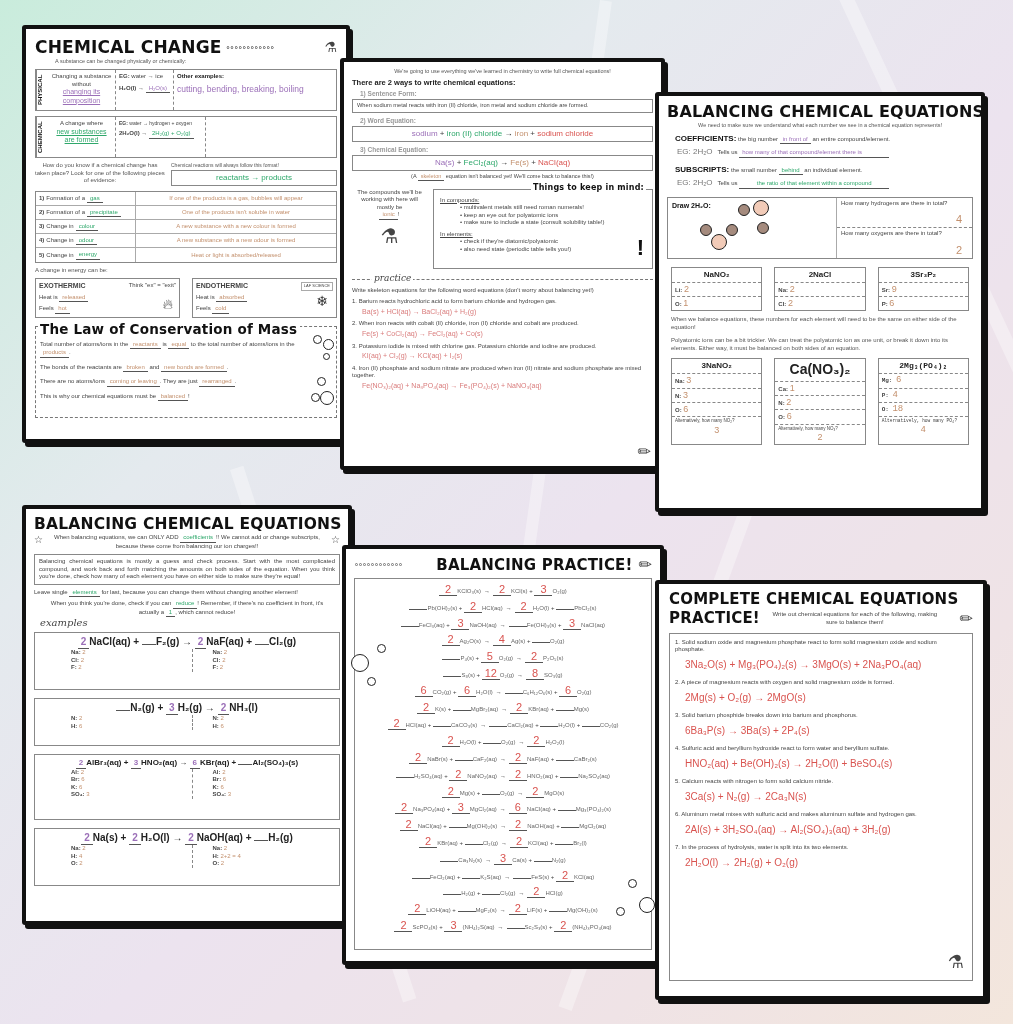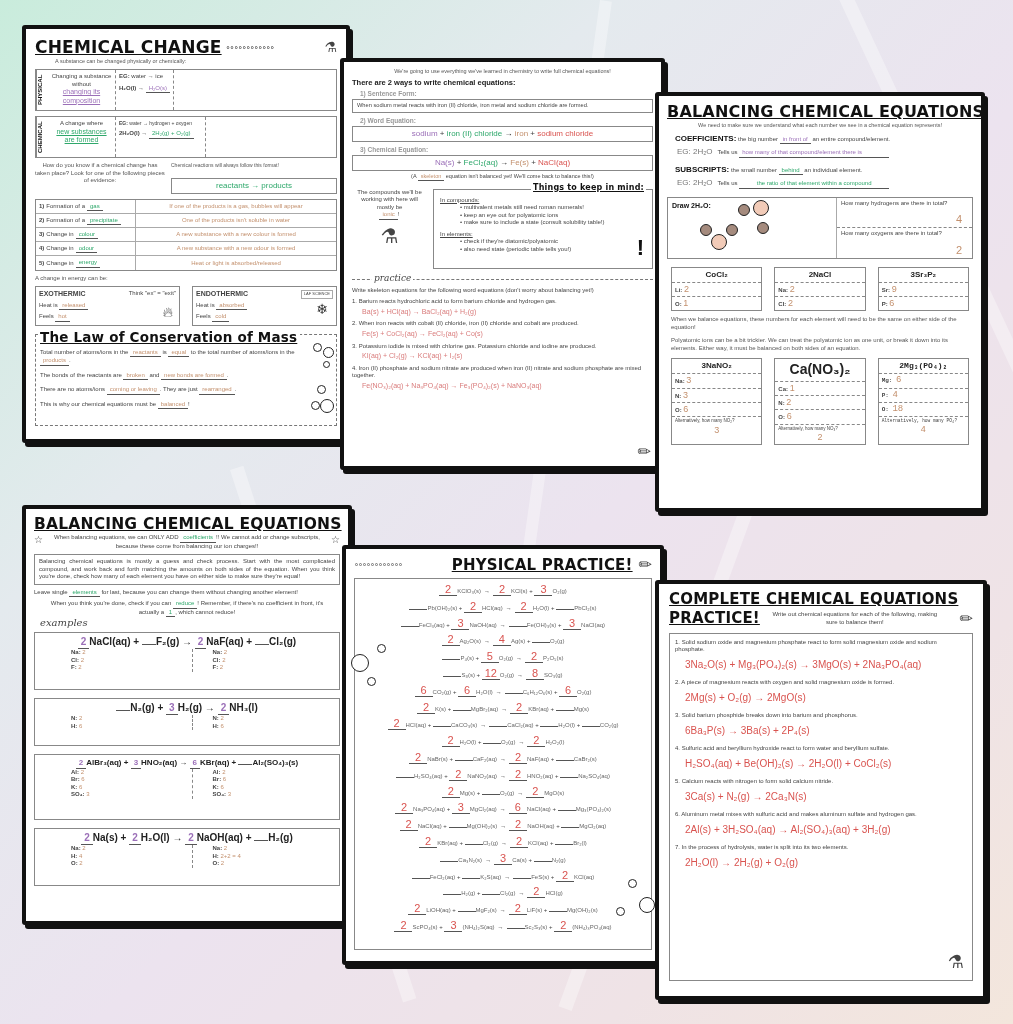--- a/index.html
+++ b/index.html
@@ -20,21 +20,20 @@
     overflow: hidden;
     font-size: 6px;
     line-height: 1.25;
   }
   .title {
     font-family: "DejaVu Sans", sans-serif;
     font-weight: 900;
     color: #111;
     letter-spacing: 0.2px;
     white-space: nowrap;
-    text-decoration: underline;
   }
   .sub { text-align: center; color: #555; font-size: 5.5px; }
   .purple { color: #9b6fb8; }
   .green { color: #2ea86b; text-align: center; }
   .tan { color: #c3906d; }
   .red { color: #d9534f; }
   .pink { color: #d97b7b; }
   .box { border: 1px solid #888; }
   .dash { border-style: dashed; }
   .u { border-bottom: 1px solid #555; display: inline-block; padding: 0 3px; }
@@ -63,39 +62,43 @@
   <div class="box row" style="margin-top:4px;height:42px;">
     <div style="width:12px;border-right:1px solid #888;writing-mode:vertical-rl;transform:rotate(180deg);font-weight:bold;font-size:6px;text-align:center;color:#111;">PHYSICAL</div>
     <div style="width:68px;text-align:center;padding:3px;border-right:1px dashed #888;">
       <div>Changing a substance without</div>
       <div class="purple" style="text-decoration:underline;font-size:7px;">changing its composition</div>
     </div>
     <div style="width:58px;padding:3px;border-right:1px dashed #888;">
       <div><b>EG:</b> <span>water → ice</span></div>
       <div style="margin-top:4px;"><b>H₂O(l) →</b> <span class="purple u">H₂O(s)</span></div>
     </div>
+    <div style="flex:1;padding:3px;">
+      <div class="b">Other examples:</div>
+      <div class="purple" style="font-size:8.5px;margin-top:3px;">cutting, bending, breaking, boiling</div>
+    </div>
   </div>
 
   <div class="box row" style="margin-top:5px;height:42px;">
     <div style="width:12px;border-right:1px solid #888;writing-mode:vertical-rl;transform:rotate(180deg);font-weight:bold;font-size:6px;text-align:center;color:#111;">CHEMICAL</div>
     <div style="width:68px;text-align:center;padding:3px;border-right:1px dashed #888;">
       <div>A change where</div>
       <div class="green" style="text-decoration:underline;font-size:7px;">new substances are formed</div>
     </div>
     <div style="width:90px;padding:3px;border-right:1px dashed #888;">
       <div class="small"><b>EG:</b> <span>water → hydrogen + oxygen</span></div>
       <div style="margin-top:4px;"><b>2H₂O(l) →</b> <span class="green u">2H₂(g) + O₂(g)</span></div>
     </div>
   </div>
 
   <div class="row" style="margin-top:4px;gap:6px;">
     <div style="width:130px;text-align:center;color:#555;">How do you know if a chemical change has taken place? Look for one of the following pieces of evidence:</div>
     <div style="flex:1;">
       <div class="small" style="color:#555;">Chemical reactions will always follow this format!</div>
-      <div class="box green center" style="font-size:8px;padding:2px;margin-top:10px;">reactants → products</div>
+      <div class="box green center" style="font-size:8px;padding:2px;margin-top:2px;">reactants → products</div>
     </div>
   </div>
 
   <div class="box" style="margin-top:5px;">
     <div class="row" style="border-bottom:1px solid #aaa;height:14px;align-items:center;">
       <div style="width:100px;padding-left:3px;border-right:1px solid #aaa;height:100%;display:flex;align-items:center;gap:2px;">
           <b>1)</b>
           <span>Formation of a</span>
           <span class="green u">gas</span>
         </div>
@@ -261,21 +264,21 @@
       </div>
       <div style="height:50%;padding:2px 4px;position:relative;">
         <div>How many oxygens are there in total?</div>
         <div class="tan" style="position:absolute;right:10px;bottom:0;font-size:11px;">2</div>
       </div>
     </div>
   </div>
 
   <div class="row" style="gap:12px;margin-top:8px;padding:0 4px;">
     <div class="box" style="flex:1;">
-      <div class="center b" style="font-size:8px;border-bottom:1px dashed #888;padding:2px;">CoCl₂</div>
+      <div class="center b" style="font-size:8px;border-bottom:1px dashed #888;padding:2px;">NaNO₂</div>
       <div style="border-bottom:1px dashed #888;padding:1px 3px;"><b>Li:</b> <span class="tan" style="font-size:9px;">2</span></div>
       <div style="padding:1px 3px;"><b>O:</b> <span class="tan" style="font-size:9px;">1</span></div>
     </div>
     <div class="box" style="flex:1;">
       <div class="center b" style="font-size:8px;border-bottom:1px dashed #888;padding:2px;">2NaCl</div>
       <div style="border-bottom:1px dashed #888;padding:1px 3px;"><b>Na:</b> <span class="tan" style="font-size:9px;">2</span></div>
       <div style="padding:1px 3px;"><b>Cl:</b> <span class="tan" style="font-size:9px;">2</span></div>
     </div>
     <div class="box" style="flex:1;">
       <div class="center b" style="font-size:8px;border-bottom:1px dashed #888;padding:2px;">3Sr₃P₂</div>
@@ -396,21 +399,21 @@
         <div><b>H:</b> <span class="tan">2+2 = 4</span></div>
         <div><b>O:</b> <span class="tan">2</span></div>
       </div>
     </div>
   </div>
 </div>
 
 <div class="sheet" style="left:342px;top:545px;width:322px;height:420px;padding:6px 8px;">
   <div class="row" style="align-items:center;justify-content:flex-end;gap:6px;">
     <div style="font-size:8px;letter-spacing:-1px;margin-right:auto;">∘∘∘∘∘∘∘∘∘∘∘∘</div>
-    <div class="title" style="font-size:15px;">PHYSICAL PRACTICE!</div>
+    <div class="title" style="font-size:15px;">BALANCING PRACTICE!</div>
     <div style="font-size:16px;">✏</div>
   </div>
   <div class="box" id="practice-box" style="margin-top:3px;height:372px;padding:4px 0;position:relative;">
     <div id="practice-list">
         <div class="center" style="font-size: 6px; height: 16.8px; line-height: 16.8px; white-space: nowrap;"><span class="red" style="display: inline-block; min-width: 18px; border-bottom: 1px solid rgb(85, 85, 85); font-size: 11px; line-height: 11px; text-align: center;">2</span><span style="color: rgb(102, 102, 102);">KClO₃(s)</span><span style="margin: 0px 3px; font-weight: bold; color: rgb(34, 34, 34);">→</span><span class="red" style="display: inline-block; min-width: 18px; border-bottom: 1px solid rgb(85, 85, 85); font-size: 11px; line-height: 11px; text-align: center;">2</span><span style="color: rgb(102, 102, 102);">KCl(s)</span><span> + </span><span class="red" style="display: inline-block; min-width: 18px; border-bottom: 1px solid rgb(85, 85, 85); font-size: 11px; line-height: 11px; text-align: center;">3</span><span style="color: rgb(102, 102, 102);">O₂(g)</span></div>
         <div class="center" style="font-size: 6px; height: 16.8px; line-height: 16.8px; white-space: nowrap;"><span class="red" style="display: inline-block; min-width: 18px; border-bottom: 1px solid rgb(85, 85, 85); font-size: 11px; line-height: 11px; text-align: center;"></span><span style="color: rgb(102, 102, 102);">Pb(OH)₂(s)</span><span> + </span><span class="red" style="display: inline-block; min-width: 18px; border-bottom: 1px solid rgb(85, 85, 85); font-size: 11px; line-height: 11px; text-align: center;">2</span><span style="color: rgb(102, 102, 102);">HCl(aq)</span><span style="margin: 0px 3px; font-weight: bold; color: rgb(34, 34, 34);">→</span><span class="red" style="display: inline-block; min-width: 18px; border-bottom: 1px solid rgb(85, 85, 85); font-size: 11px; line-height: 11px; text-align: center;">2</span><span style="color: rgb(102, 102, 102);">H₂O(l)</span><span> + </span><span class="red" style="display: inline-block; min-width: 18px; border-bottom: 1px solid rgb(85, 85, 85); font-size: 11px; line-height: 11px; text-align: center;"></span><span style="color: rgb(102, 102, 102);">PbCl₂(s)</span></div>
         <div class="center" style="font-size: 6px; height: 16.8px; line-height: 16.8px; white-space: nowrap;"><span class="red" style="display: inline-block; min-width: 18px; border-bottom: 1px solid rgb(85, 85, 85); font-size: 11px; line-height: 11px; text-align: center;"></span><span style="color: rgb(102, 102, 102);">FeCl₃(aq)</span><span> + </span><span class="red" style="display: inline-block; min-width: 18px; border-bottom: 1px solid rgb(85, 85, 85); font-size: 11px; line-height: 11px; text-align: center;">3</span><span style="color: rgb(102, 102, 102);">NaOH(aq)</span><span style="margin: 0px 3px; font-weight: bold; color: rgb(34, 34, 34);">→</span><span class="red" style="display: inline-block; min-width: 18px; border-bottom: 1px solid rgb(85, 85, 85); font-size: 11px; line-height: 11px; text-align: center;"></span><span style="color: rgb(102, 102, 102);">Fe(OH)₃(s)</span><span> + </span><span class="red" style="display: inline-block; min-width: 18px; border-bottom: 1px solid rgb(85, 85, 85); font-size: 11px; line-height: 11px; text-align: center;">3</span><span style="color: rgb(102, 102, 102);">NaCl(aq)</span></div>
         <div class="center" style="font-size: 6px; height: 16.8px; line-height: 16.8px; white-space: nowrap;"><span class="red" style="display: inline-block; min-width: 18px; border-bottom: 1px solid rgb(85, 85, 85); font-size: 11px; line-height: 11px; text-align: center;">2</span><span style="color: rgb(102, 102, 102);">Ag₂O(s)</span><span style="margin: 0px 3px; font-weight: bold; color: rgb(34, 34, 34);">→</span><span class="red" style="display: inline-block; min-width: 18px; border-bottom: 1px solid rgb(85, 85, 85); font-size: 11px; line-height: 11px; text-align: center;">4</span><span style="color: rgb(102, 102, 102);">Ag(s)</span><span> + </span><span class="red" style="display: inline-block; min-width: 18px; border-bottom: 1px solid rgb(85, 85, 85); font-size: 11px; line-height: 11px; text-align: center;"></span><span style="color: rgb(102, 102, 102);">O₂(g)</span></div>
         <div class="center" style="font-size: 6px; height: 16.8px; line-height: 16.8px; white-space: nowrap;"><span class="red" style="display: inline-block; min-width: 18px; border-bottom: 1px solid rgb(85, 85, 85); font-size: 11px; line-height: 11px; text-align: center;"></span><span style="color: rgb(102, 102, 102);">P₄(s)</span><span> + </span><span class="red" style="display: inline-block; min-width: 18px; border-bottom: 1px solid rgb(85, 85, 85); font-size: 11px; line-height: 11px; text-align: center;">5</span><span style="color: rgb(102, 102, 102);">O₂(g)</span><span style="margin: 0px 3px; font-weight: bold; color: rgb(34, 34, 34);">→</span><span class="red" style="display: inline-block; min-width: 18px; border-bottom: 1px solid rgb(85, 85, 85); font-size: 11px; line-height: 11px; text-align: center;">2</span><span style="color: rgb(102, 102, 102);">P₂O₅(s)</span></div>
         <div class="center" style="font-size: 6px; height: 16.8px; line-height: 16.8px; white-space: nowrap;"><span class="red" style="display: inline-block; min-width: 18px; border-bottom: 1px solid rgb(85, 85, 85); font-size: 11px; line-height: 11px; text-align: center;"></span><span style="color: rgb(102, 102, 102);">S₈(s)</span><span> + </span><span class="red" style="display: inline-block; min-width: 18px; border-bottom: 1px solid rgb(85, 85, 85); font-size: 11px; line-height: 11px; text-align: center;">12</span><span style="color: rgb(102, 102, 102);">O₂(g)</span><span style="margin: 0px 3px; font-weight: bold; color: rgb(34, 34, 34);">→</span><span class="red" style="display: inline-block; min-width: 18px; border-bottom: 1px solid rgb(85, 85, 85); font-size: 11px; line-height: 11px; text-align: center;">8</span><span style="color: rgb(102, 102, 102);">SO₃(g)</span></div>
@@ -451,21 +454,21 @@
     <div style="font-size:16px;margin-left:auto;">✏</div>
   </div>
   <div class="box" style="margin-top:4px;height:348px;padding:5px 5px;position:relative;">
     <div>1. Solid sodium oxide and magnesium phosphate react to form solid magnesium oxide and sodium phosphate.</div>
     <div class="red" style="font-size:10px;margin:5px 0 8px 10px;">3Na₂O(s) + Mg₃(PO₄)₂(s) → 3MgO(s) + 2Na₃PO₄(aq)</div>
     <div>2. A piece of magnesium reacts with oxygen and solid magnesium oxide is formed.</div>
     <div class="red" style="font-size:10px;margin:5px 0 8px 10px;">2Mg(s) + O₂(g) → 2MgO(s)</div>
     <div>3. Solid barium phosphide breaks down into barium and phosphorus.</div>
     <div class="red" style="font-size:10px;margin:5px 0 8px 10px;">6Ba₃P(s) → 3Ba(s) + 2P₄(s)</div>
     <div>4. Sulfuric acid and beryllium hydroxide react to form water and beryllium sulfate.</div>
-    <div class="red" style="font-size:10px;margin:5px 0 8px 10px;">H₂SO₄(aq) + Be(OH)₂(s) → 2H₂O(l) + CoCl₂(s)</div>
+    <div class="red" style="font-size:10px;margin:5px 0 8px 10px;">HNO₂(aq) + Be(OH)₂(s) → 2H₂O(l) + BeSO₄(s)</div>
     <div>5. Calcium reacts with nitrogen to form solid calcium nitride.</div>
     <div class="red" style="font-size:10px;margin:5px 0 8px 10px;">3Ca(s) + N₂(g) → 2Ca₃N(s)</div>
     <div>6. Aluminum metal mixes with sulfuric acid and makes aluminum sulfate and hydrogen gas.</div>
     <div class="red" style="font-size:10px;margin:5px 0 8px 10px;">2Al(s) + 3H₂SO₄(aq) → Al₂(SO₄)₃(aq) + 3H₂(g)</div>
     <div>7. In the process of hydrolysis, water is split into its two elements.</div>
     <div class="red" style="font-size:10px;margin:5px 0 8px 10px;">2H₂O(l) → 2H₂(g) + O₂(g)</div>
     <div style="position:absolute;right:8px;bottom:6px;font-size:18px;">⚗</div>
   </div>
 </div>
 

